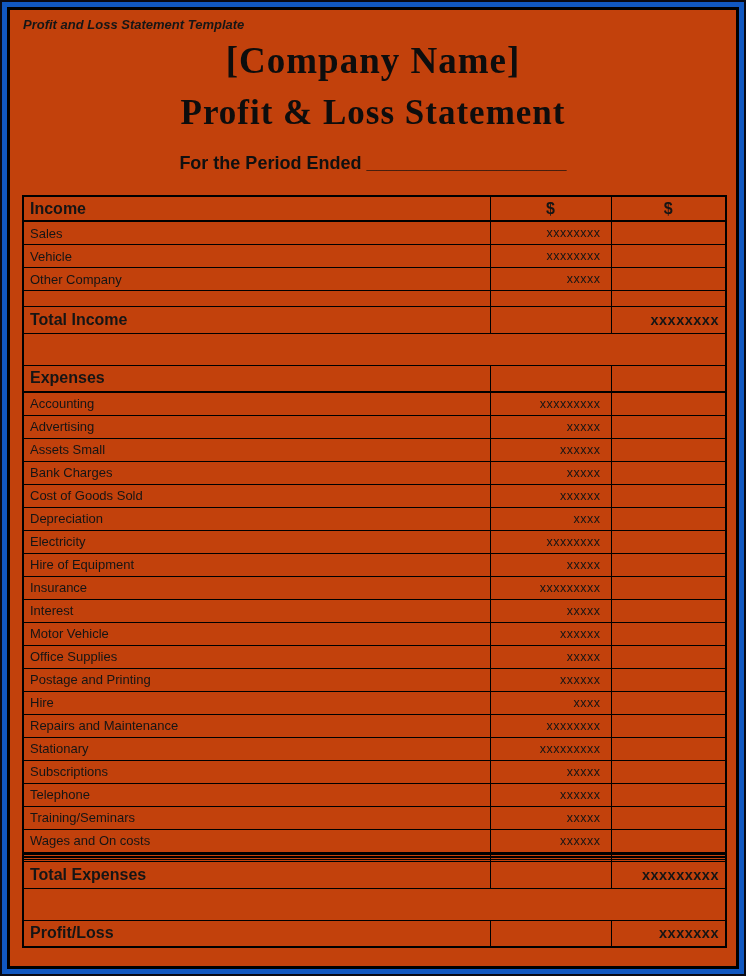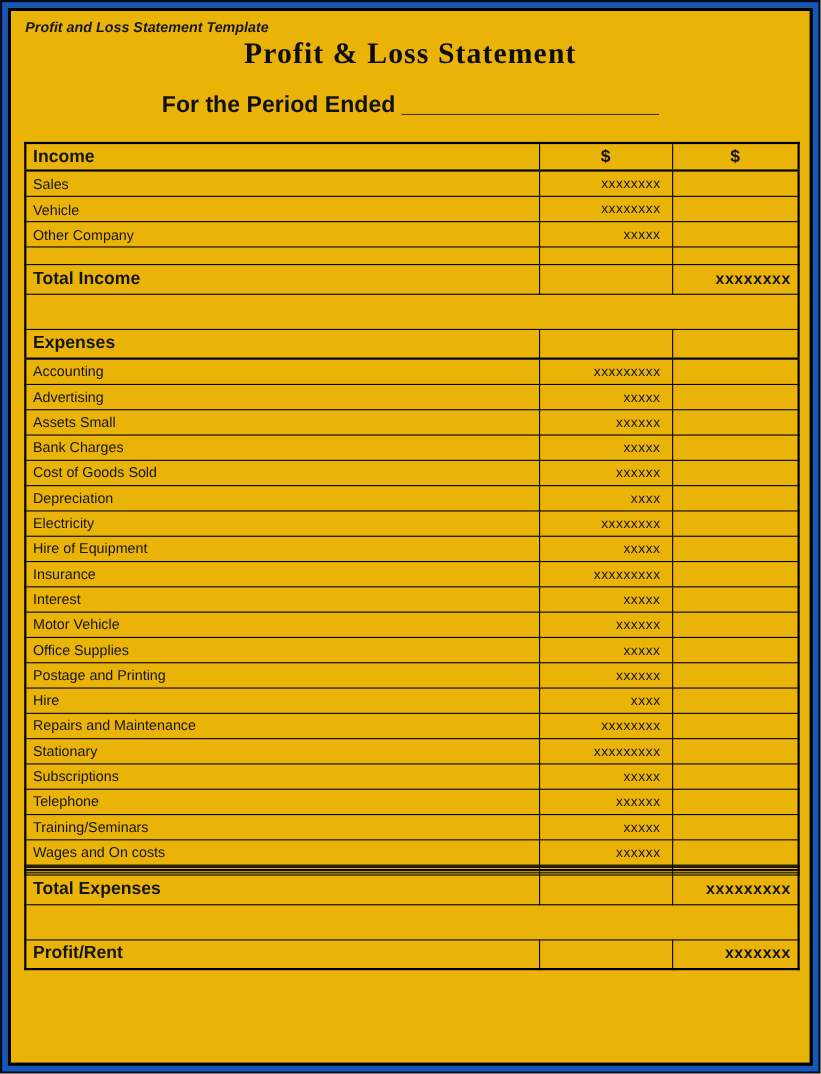--- a/index.html
+++ b/index.html
@@ -11,21 +11,21 @@
   }
   .page {
     width: 746px; height: 976px;
     border: 2px solid #0a0a14;      
     background: #1158c1;             
     padding: 5px;
   }
   .inner {
     width: 100%; height: 100%;
     border: 3px solid #000000;       
-    background: #eab308;
+    background: #c2410c;
     padding: 4px 12px 0 12px;
     overflow: hidden;
   }
   .tpl-label {
     font-size: 13px;
     font-weight: bold;
     font-style: italic;
     color: #161616;
     margin: 3px 0 0 1px;
   }
@@ -35,29 +35,29 @@
     font-weight: 700;
     font-size: 37px;
     letter-spacing: 1px;
     margin-top: 7px;
     color: #0d0d0d;
   }
   .statement-title {
     text-align: center;
     font-family: "Liberation Serif", serif;
     font-weight: 700;
-    font-size: 27px;
+    font-size: 35px;
     letter-spacing: 1px;
-    margin-top: 1px;
+    margin-top: 11px;
     color: #0d0d0d;
   }
   .period-line {
     text-align: center;
     font-weight: bold;
-    font-size: 21px;
+    font-size: 18px;
     margin-top: 20px;
     color: #101010;
   }
   table.pl {
     width: 703px;
     height: 753px;
     margin: 21px auto 0 auto;
     border-collapse: collapse;
     border: 2px solid #000;
     table-layout: fixed;
@@ -87,20 +87,21 @@
   tr.r-secthead td { border-bottom-width: 2px; }
 </style>
 </head>
 <body>
 
 <div class="page">
   <div class="inner">
 
     <div class="tpl-label">Profit and Loss Statement Template</div>
 
+    <div class="company-name">[Company Name]</div>
 
     <div class="statement-title">Profit &amp; Loss Statement</div>
 
     <div class="period-line">
       <span>For the Period Ended</span>
       <span>____________________</span>
     </div>
 
     <table class="pl">
       <colgroup>
@@ -279,21 +280,21 @@
           </tr>
           <tr class="r-total">
             <td class="sect">Total Expenses</td>
             <td></td>
             <td class="tot">xxxxxxxxx</td>
           </tr>
           <tr class="r-gap">
             <td colspan="3"></td>
           </tr>
           <tr class="r-total">
-            <td class="sect">Profit/Rent</td>
+            <td class="sect">Profit/Loss</td>
             <td></td>
             <td class="tot">xxxxxxx</td>
           </tr>
         </tbody>
     </table>
 
   </div>
 </div>
 
 </body></html>

